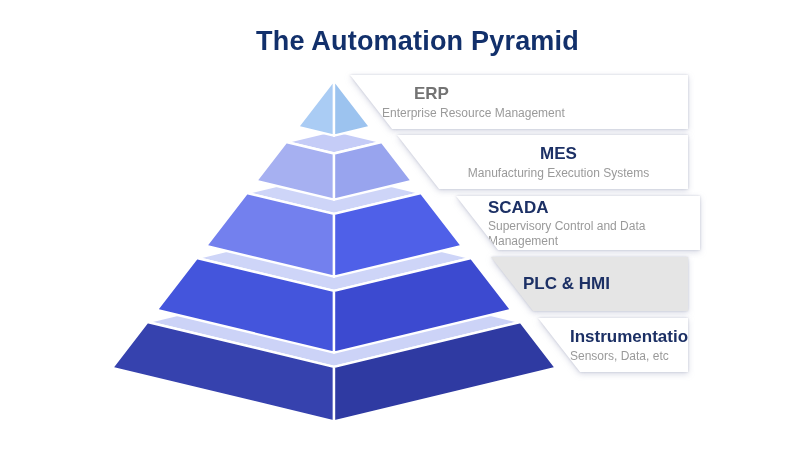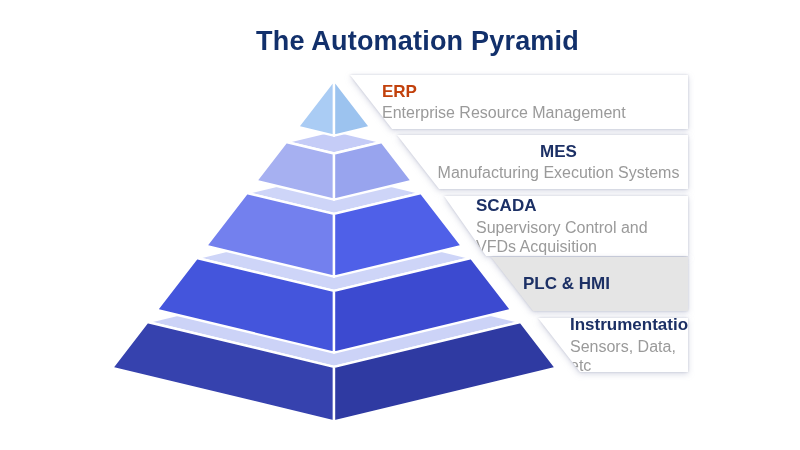--- a/index.html
+++ b/index.html
@@ -37,21 +37,21 @@
     justify-content:center;
     gap:2px;
     padding-left:32px;
   }
   .card-title{
     font-size:17px;
     font-weight:bold;
     line-height:1.15;
   }
   .card-desc{
-    font-size:16px;
+    font-size:12px;
     line-height:1.2;
   }
   .card-desc:empty{display:none;}
 </style>
 </head>
 <body>
 
 <div class="stage">
 
   <h1 class="page-title" style="color: rgb(18, 48, 107); padding-left: 35px;">The Automation Pyramid</h1>
@@ -68,36 +68,36 @@
       <polygon points="421.1,193.0 334.0,213.9 334.0,276.7 462.0,246.0" fill="#4f60e8" stroke="#ffffff" stroke-width="2.4" stroke-linejoin="round"></polygon>
       <polygon points="286.2,142.0 334.0,130.5 381.8,142.0 334.0,153.5" fill="#c5ccf7" stroke="#ffffff" stroke-width="2.4" stroke-linejoin="round"></polygon>
       <polygon points="286.2,142.0 334.0,153.5 334.0,199.7 256.1,181.0" fill="#a6b0f1" stroke="#ffffff" stroke-width="2.4" stroke-linejoin="round"></polygon>
       <polygon points="381.8,142.0 334.0,153.5 334.0,199.7 411.9,181.0" fill="#98a4ee" stroke="#ffffff" stroke-width="2.4" stroke-linejoin="round"></polygon>
       <polygon points="334.0,80.0 297.8,127.0 334.0,135.7" fill="#aaccf4" stroke="#ffffff" stroke-width="2.4" stroke-linejoin="round"></polygon>
       <polygon points="334.0,80.0 370.2,127.0 334.0,135.7" fill="#9cc3ef" stroke="#ffffff" stroke-width="2.4" stroke-linejoin="round"></polygon>
     </svg>
 
   <div class="card-wrap" id="card-0" style="top: 75px; left: 350px; width: 338px; height: 54px;">
     <div class="card" style="background: rgb(255, 255, 255);">
-      <div class="card-title" style="color: #c2410c;">ERP</div>
+      <div class="card-title" style="color: #737373; margin-left: 32px;">ERP</div>
       <div class="card-desc" style="color: rgb(154, 154, 154);">Enterprise Resource Management</div>
     </div>
   </div>
 
   <div class="card-wrap" id="card-1" style="top: 135px; left: 397px; width: 291px; height: 54px;">
     <div class="card" style="background: rgb(255, 255, 255); text-align: center;">
       <div class="card-title" style="color: rgb(28, 48, 101);">MES</div>
       <div class="card-desc" style="color: rgb(154, 154, 154);">Manufacturing Execution Systems</div>
     </div>
   </div>
 
-  <div class="card-wrap" id="card-2" style="top: 196px; left: 444px; width: 244px; height: 60px;">
+  <div class="card-wrap" id="card-2" style="top: 196px; left: 456px; width: 244px; height: 54px;">
     <div class="card" style="background: rgb(255, 255, 255);">
       <div class="card-title" style="color: rgb(28, 48, 101);">SCADA</div>
-      <div class="card-desc" style="color: rgb(154, 154, 154);">Supervisory Control and VFDs Acquisition</div>
+      <div class="card-desc" style="color: rgb(154, 154, 154);">Supervisory Control and Data Management</div>
     </div>
   </div>
 
   <div class="card-wrap" id="card-3" style="top: 257px; left: 491px; width: 197px; height: 54px;">
     <div class="card" style="background: #e5e5e5;">
       <div class="card-title" style="color: rgb(28, 48, 101);">PLC &amp; HMI</div>
 
     </div>
   </div>
 

